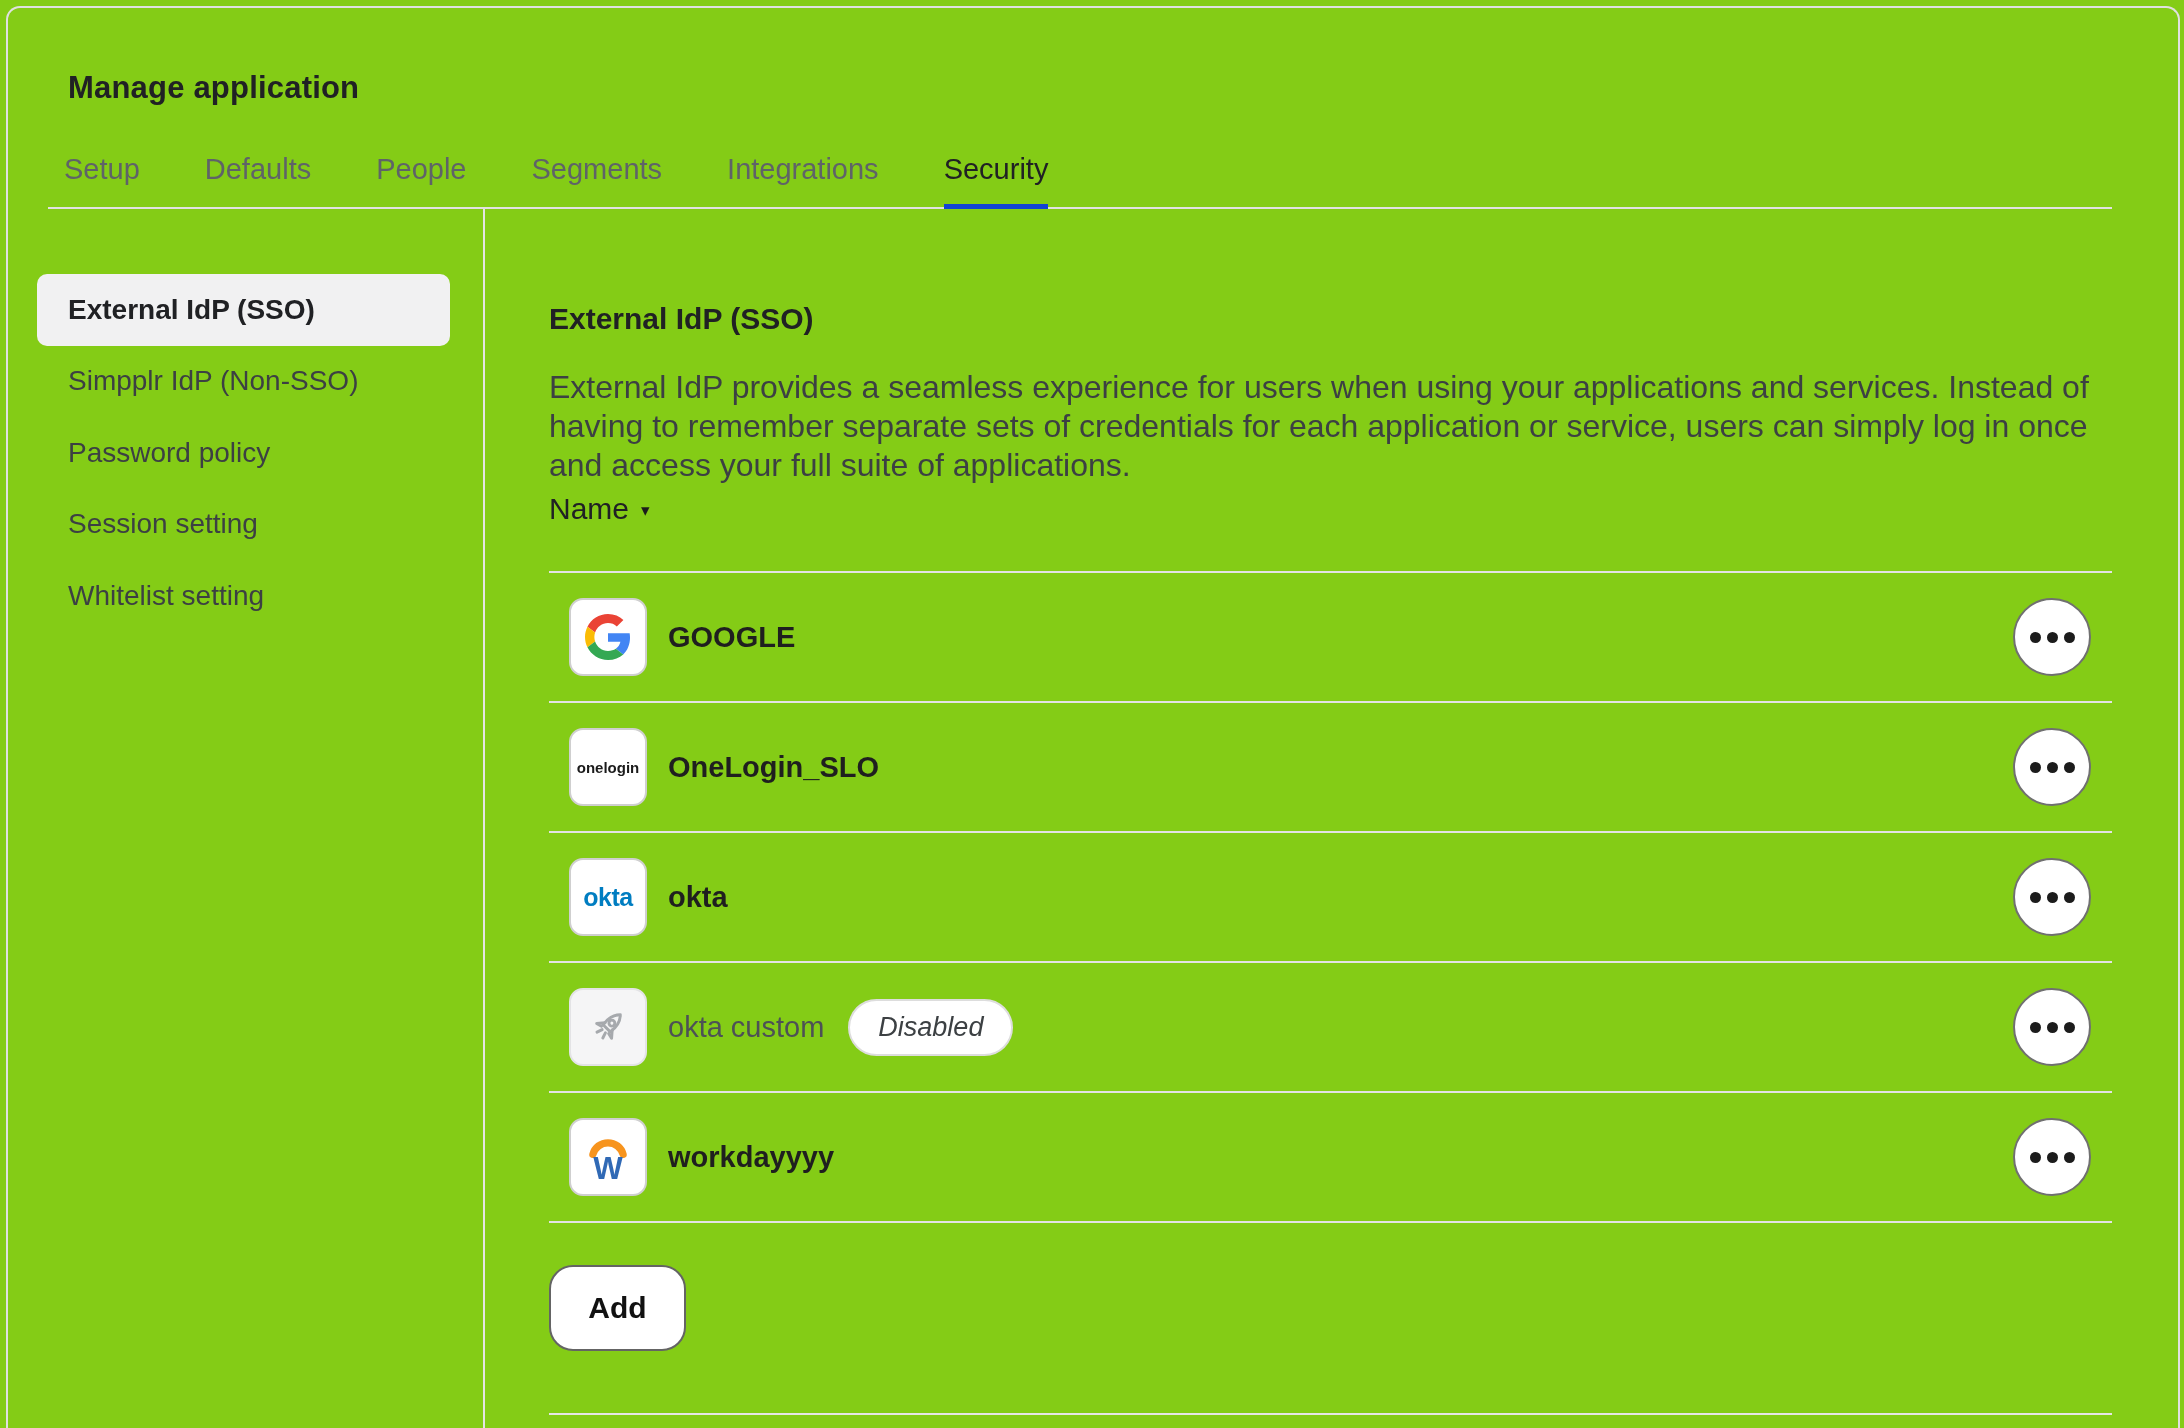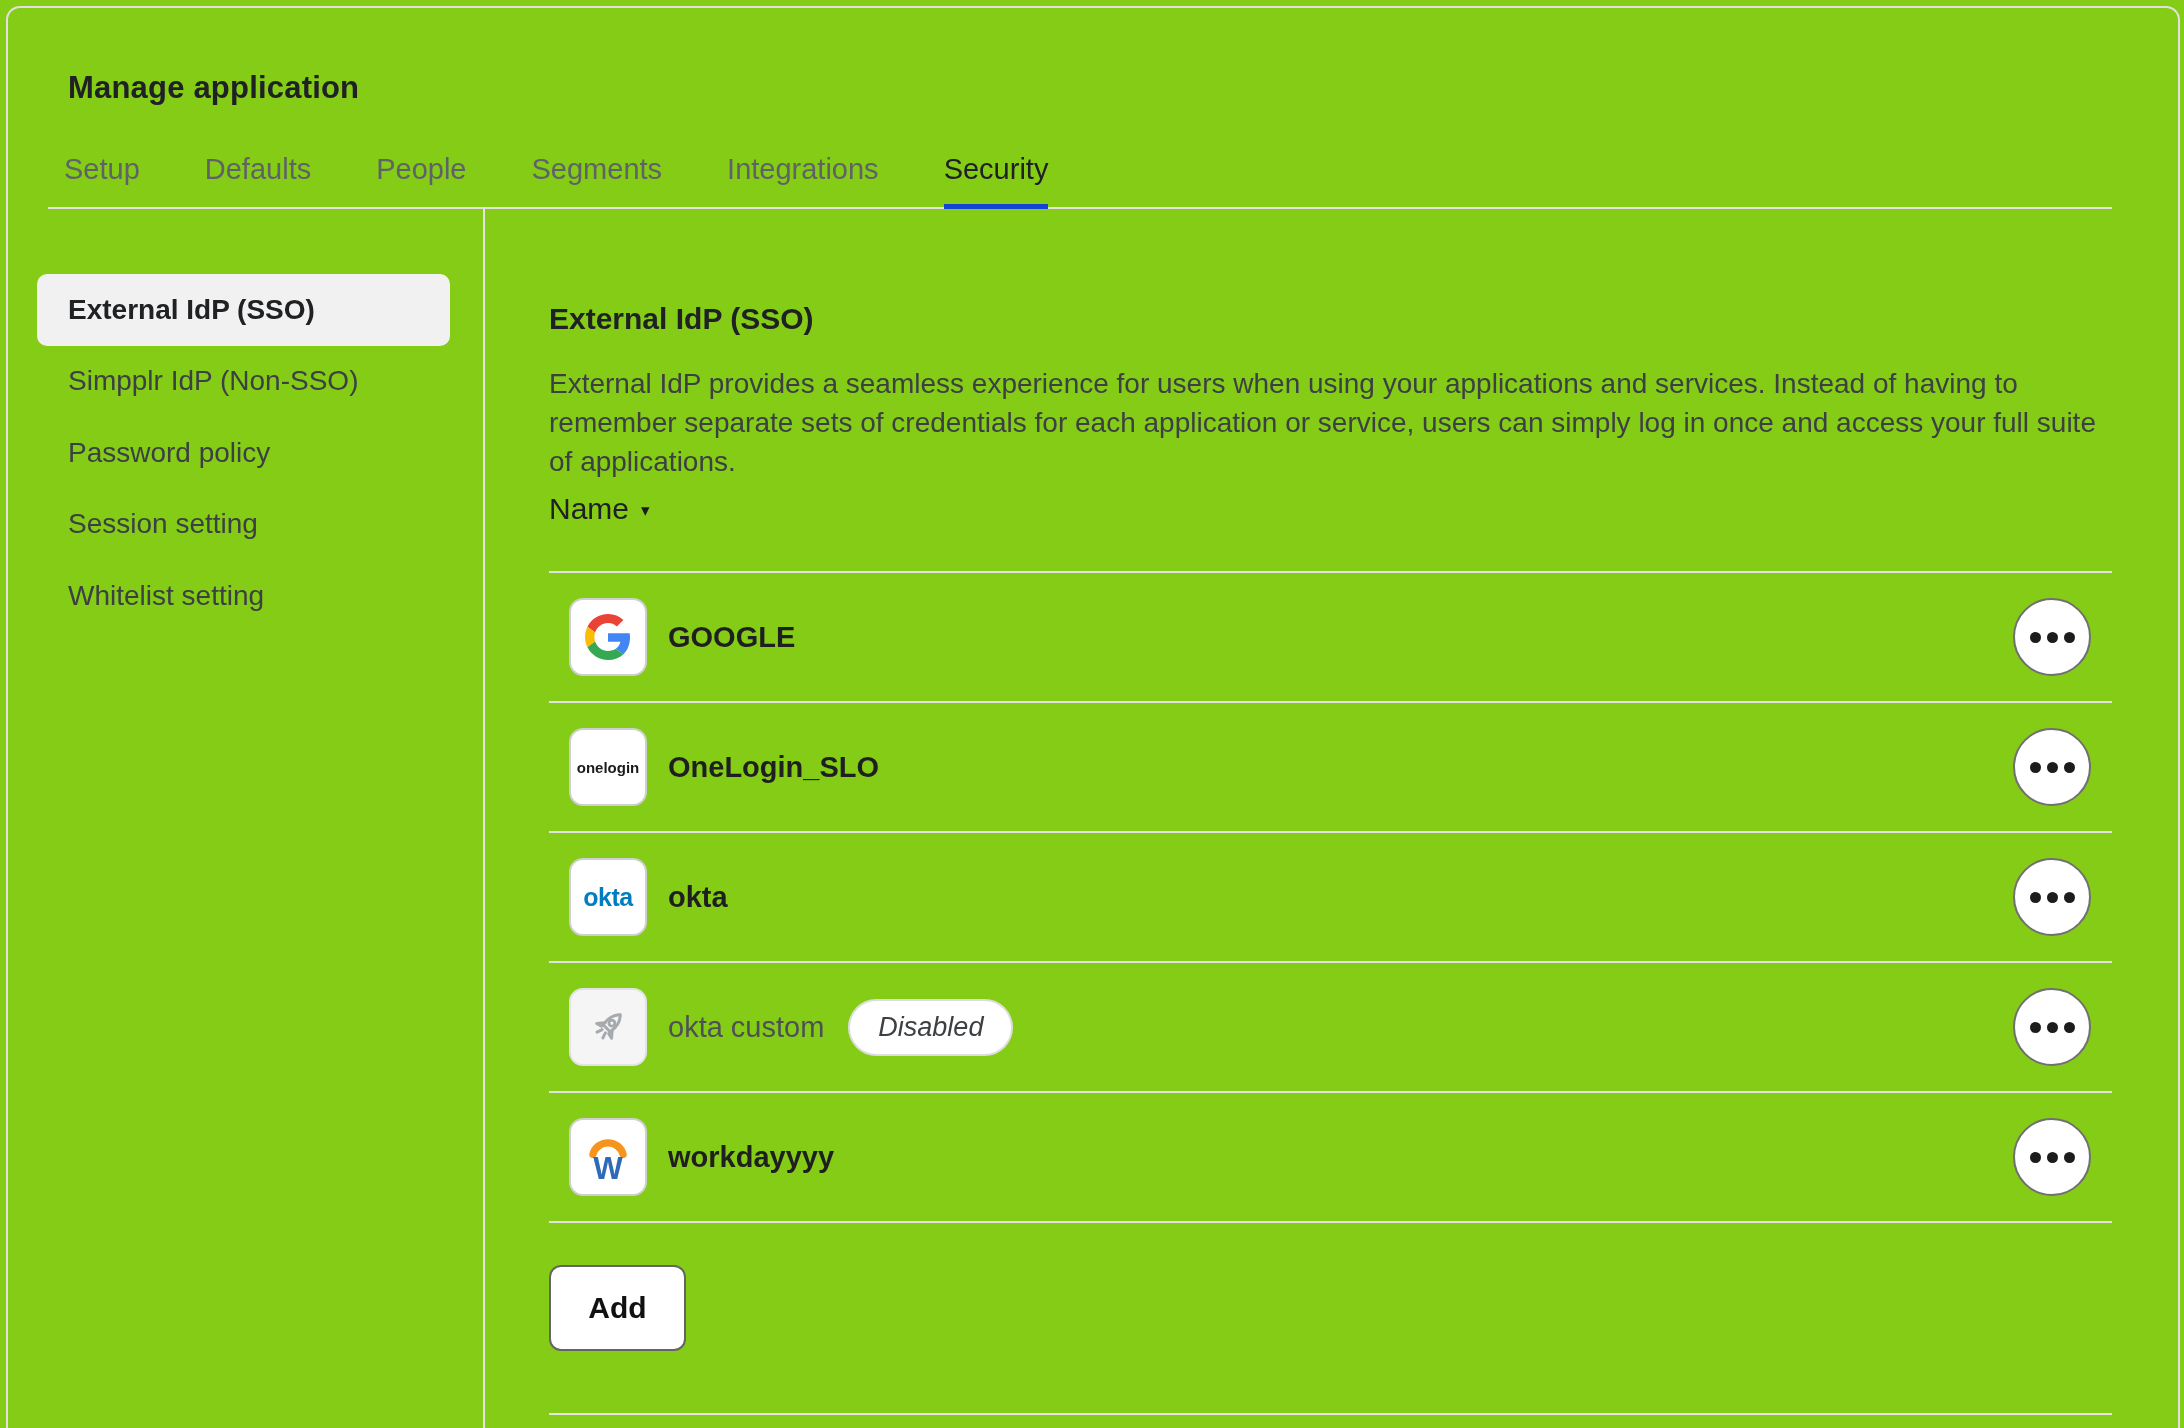--- a/index.html
+++ b/index.html
@@ -39,21 +39,21 @@
   .side-item{
     height:71.5px;display:flex;align-items:center;padding-left:31px;box-sizing:border-box;
     font-size:28px;color:#3c4043;border-radius:10px;cursor:pointer;white-space:nowrap;
   }
   .side-item.active{background:#f1f1f2;color:#202124;font-weight:700;}
   
   .main-heading{
     position:absolute;left:549px;top:274px;font-size:30px;font-weight:700;line-height:40px;color:#202124;
   }
   .main-desc{
-    position:absolute;left:549px;top:336px;width:1548px;font-size:28px;line-height:39px;color:#3c4043;
+    position:absolute;left:549px;top:336px;width:1548px;font-size:32px;line-height:39px;color:#3c4043;
   }
   .name-header{
     position:absolute;left:549px;top:489px;display:flex;align-items:center;gap:12px;
     font-size:30px;font-weight:400;line-height:40px;color:#202124;cursor:pointer;
   }
   .sort-caret{font-size:17px;color:#1b1b1b;transform:translateY(2px);}
   
   .provider-table{
     position:absolute;left:549px;top:571px;width:1563px;border-bottom:2px solid #e3e3e3;
   }
@@ -78,21 +78,21 @@
     position:absolute;right:21px;top:50%;transform:translateY(-50%);
     width:78px;height:78px;box-sizing:border-box;border:2.5px solid #707070;border-radius:50%;
     background:#fff;display:flex;align-items:center;justify-content:center;gap:6px;cursor:pointer;
   }
   .kebab-btn .dot{width:11px;height:11px;border-radius:50%;background:#1c1c1c;}
   .onelogin-text{font-size:15px;font-weight:700;color:#1b1b1b;letter-spacing:0;}
   .okta-text{font-size:25px;font-weight:700;color:#007dc1;letter-spacing:-.5px;}
   
   .add-btn{
     position:absolute;left:549px;top:1265px;width:137px;height:86px;box-sizing:border-box;
-    border:2.5px solid #646464;border-radius:12px;background:#fff;cursor:pointer;
+    border:2.5px solid #646464;border-radius:24px;background:#fff;cursor:pointer;
     display:flex;align-items:center;justify-content:center;
     font-size:30px;font-weight:700;color:#111;font-family:"Liberation Sans",sans-serif;
   }
   .bottom-divider{position:absolute;left:549px;top:1413px;width:1563px;height:2px;background:#e6e6e6;}
 </style>
 </head>
 <body>
 
 <div class="stage">
 

